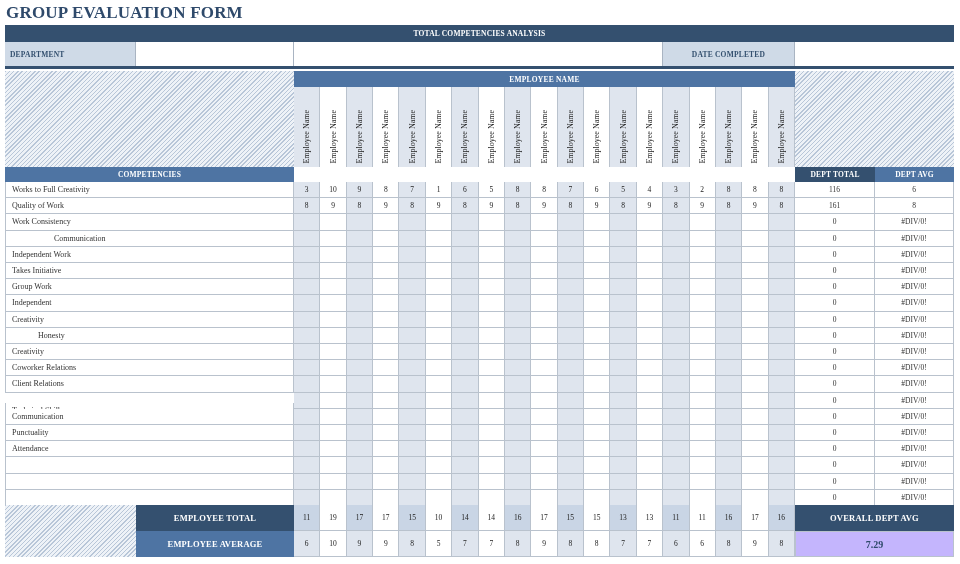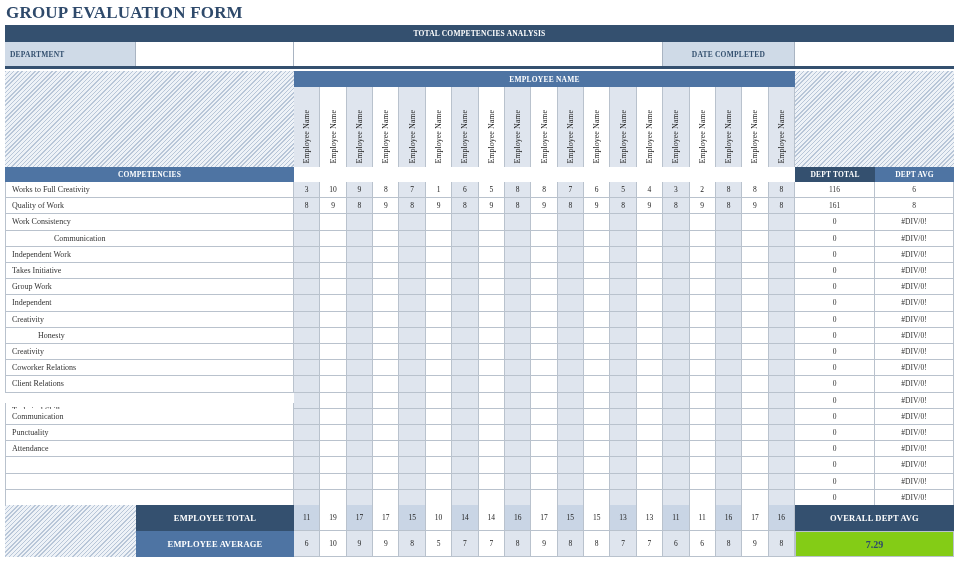--- a/index.html
+++ b/index.html
@@ -621,13 +621,13 @@
     <div class="cell tot-even" style="left: 742.29px; top: 505px; width: 26.37px; height: 26px;">17</div>
     <div class="cell avg-even" style="left: 742.29px; top: 531px; width: 26.37px; height: 26px;">9</div>
     <div class="cell tot-odd" style="left: 768.66px; top: 505px; width: 26.37px; height: 26px;">16</div>
     <div class="cell avg-odd" style="left: 768.66px; top: 531px; width: 26.37px; height: 26px;">8</div>
   </div>
 
 <div class="abs hatch" style="left:5px;top:505px;width:131px;height:52px;"></div>
 <div class="abs navy center bold-cap" style="left:136px;top:505px;width:158px;height:26px;font-size:8.5px;">EMPLOYEE TOTAL</div>
 <div class="abs mid center bold-cap" style="left:136px;top:531px;width:158px;height:26px;font-size:8.5px;">EMPLOYEE AVERAGE</div>
 <div class="abs navy center bold-cap" style="left:795px;top:505px;width:159px;height:26px;font-size:8.5px;">OVERALL DEPT AVG</div>
-<div class="abs center" style="left:795px;top:531px;width:159px;height:26px;font-size:10px;font-weight:bold;color:#2f4a6b;background:#84cc16;border:1px solid #b9c2cd;">7.29</div>
+<div class="abs center" style="left:795px;top:531px;width:159px;height:26px;font-size:10px;font-weight:bold;color:#2f4a6b;background:#c4b5fd;border:1px solid #b9c2cd;">7.29</div>
 
 </body></html>

